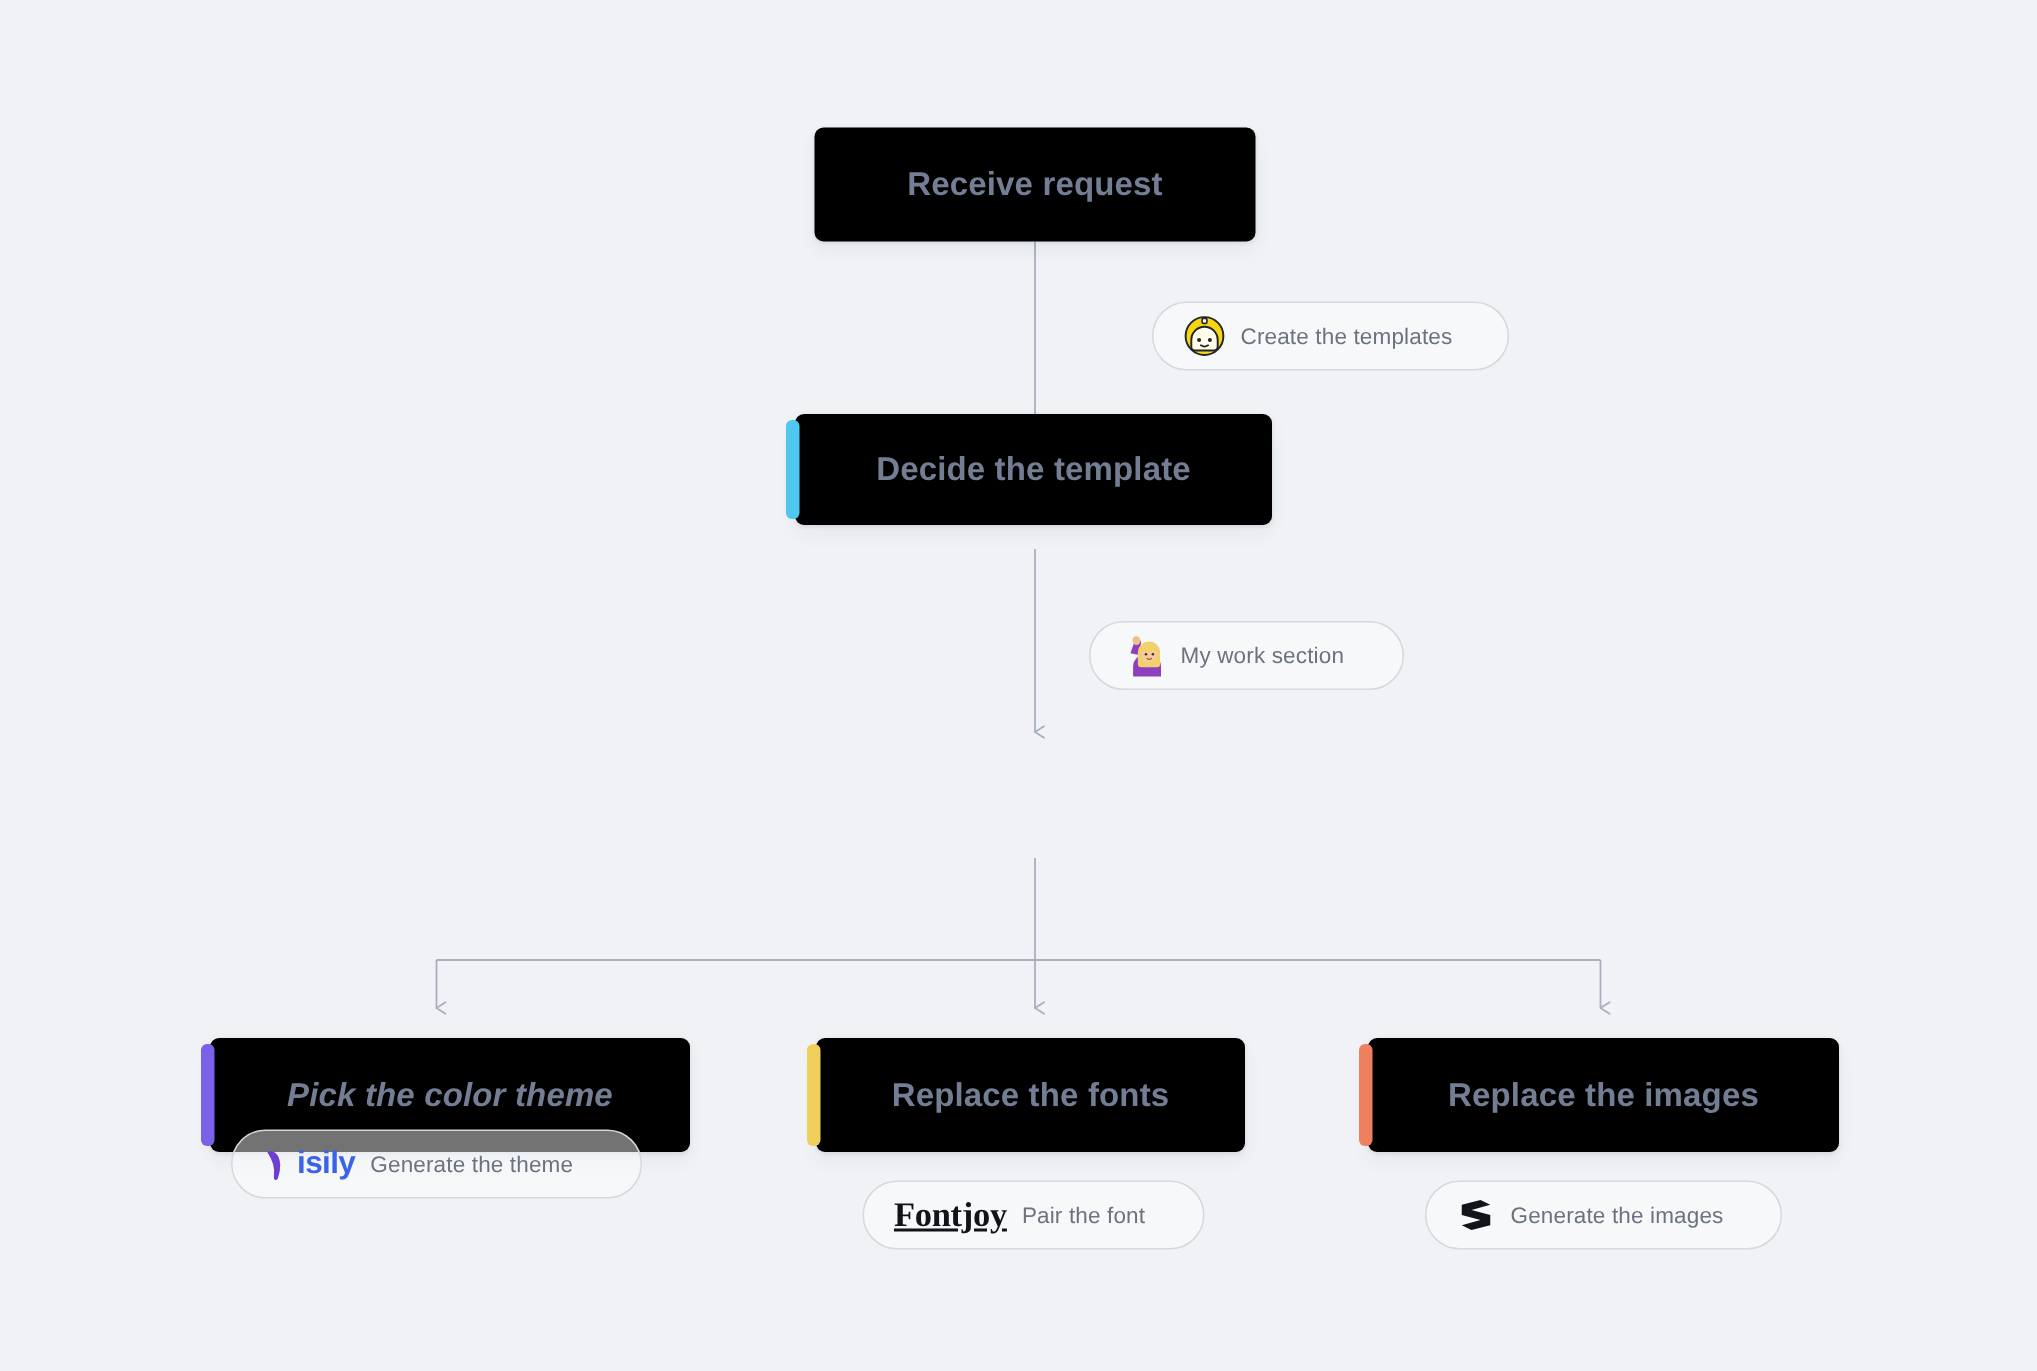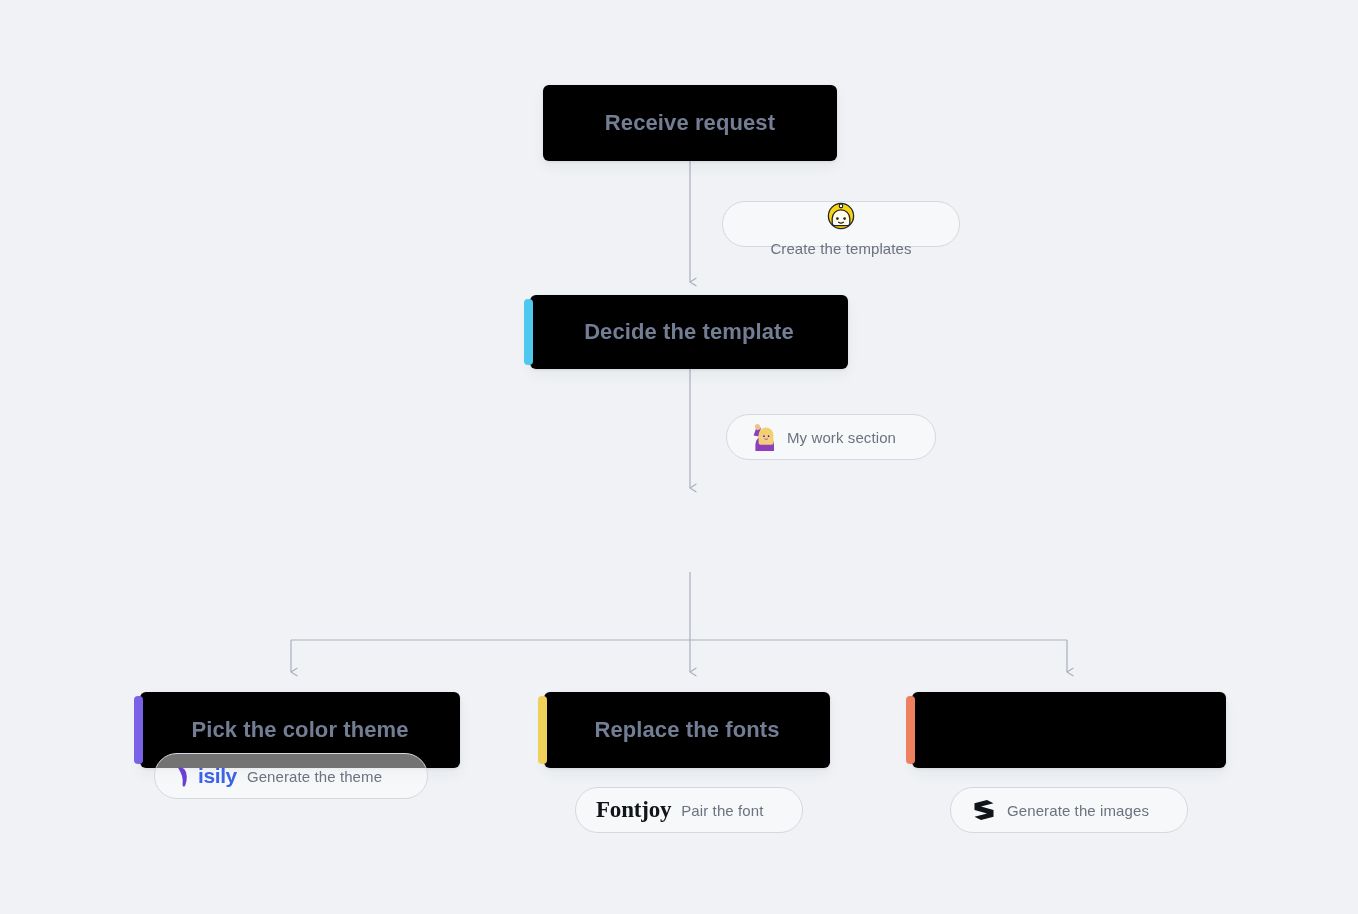--- a/index.html
+++ b/index.html
@@ -95,20 +95,21 @@
     color: #3B63E8;
     letter-spacing: -0.4px;
     margin-left: -3px;
   }
   .fontjoy-word {
     font-family: "Liberation Serif", serif;
     font-size: 23px;
     font-weight: bold;
     color: #111418;
     letter-spacing: -0.2px;
+    text-decoration: underline;
   }
   .s-mark {
     width: 26px; height: 26px;
     flex: 0 0 26px;
   }
 </style>
 </head>
 <body>
 
 <div id="canvas">
@@ -143,41 +144,42 @@
 
     <g>
       <line x1="1067" y1="640" x2="1067" y2="672" stroke="#A8B0C0" stroke-width="1.2" marker-end="url(#arrowhead)"></line>
     </g>
   </svg>
 
   <div class="node" id="node-0" style="left:543px; top:85px; width:294px; height:76px;">
     <span class="node-label">Receive request</span>
   </div>
 
-  <div class="node" id="node-1" style="left:530px; top:295px; width:318px; height:74px;">
+  <div class="node" id="node-1" style="left:530px; top:276px; width:318px; height:74px;">
     <span class="accent" style="background:#4EC8EE;"></span>
     <span class="node-label">Decide the template</span>
   </div>
 
 
-  <div class="node" id="node-3" style="left:140px; top:692px; width:320px; height:76px;">
+  <div class="node" id="node-3" style="left:140px; top:692px; width:320px; height:76px;font-style:italic;">
     <span class="accent" style="background:#7B61E8;"></span>
     <span class="node-label">Pick the color theme</span>
   </div>
 
   <div class="node" id="node-4" style="left:544px; top:692px; width:286px; height:76px;">
     <span class="accent" style="background:#F0D05A;"></span>
     <span class="node-label">Replace the fonts</span>
   </div>
 
   <div class="node" id="node-5" style="left:912px; top:692px; width:314px; height:76px;">
     <span class="accent" style="background:#EE8060;"></span>
-  </div>
-
-  <div class="pill" style="left:722px; top:201px; width:238px;flex-direction:column;">
+    <span class="node-label">Replace the images</span>
+  </div>
+
+  <div class="pill" style="left:768px; top:201px; width:238px;">
     <span class="robot-icon">
       <svg viewBox="0 0 28 28" width="28" height="28">
         <circle cx="14" cy="14" r="12.6" fill="#F7D511" stroke="#22252B" stroke-width="1.3"></circle>
         <rect x="12.4" y="2.2" width="3.2" height="3.4" rx="0.9" fill="#FFFFFF" stroke="#22252B" stroke-width="1.1"></rect>
         <path d="M5.2 16.6 a8.8 8.8 0 0 1 17.6 0 v4.6 a2.4 2.4 0 0 1 -2.4 2.4 h-12.8 a2.4 2.4 0 0 1 -2.4 -2.4 z" fill="#FFFDEA" stroke="#22252B" stroke-width="1.3"></path>
         <circle cx="10.4" cy="16.6" r="1.35" fill="#22252B"></circle>
         <circle cx="17.6" cy="16.6" r="1.35" fill="#22252B"></circle>
         <path d="M11.6 20.2 q2.4 1.7 4.8 0" fill="none" stroke="#22252B" stroke-width="1.2" stroke-linecap="round"></path>
       </svg>
     </span>

